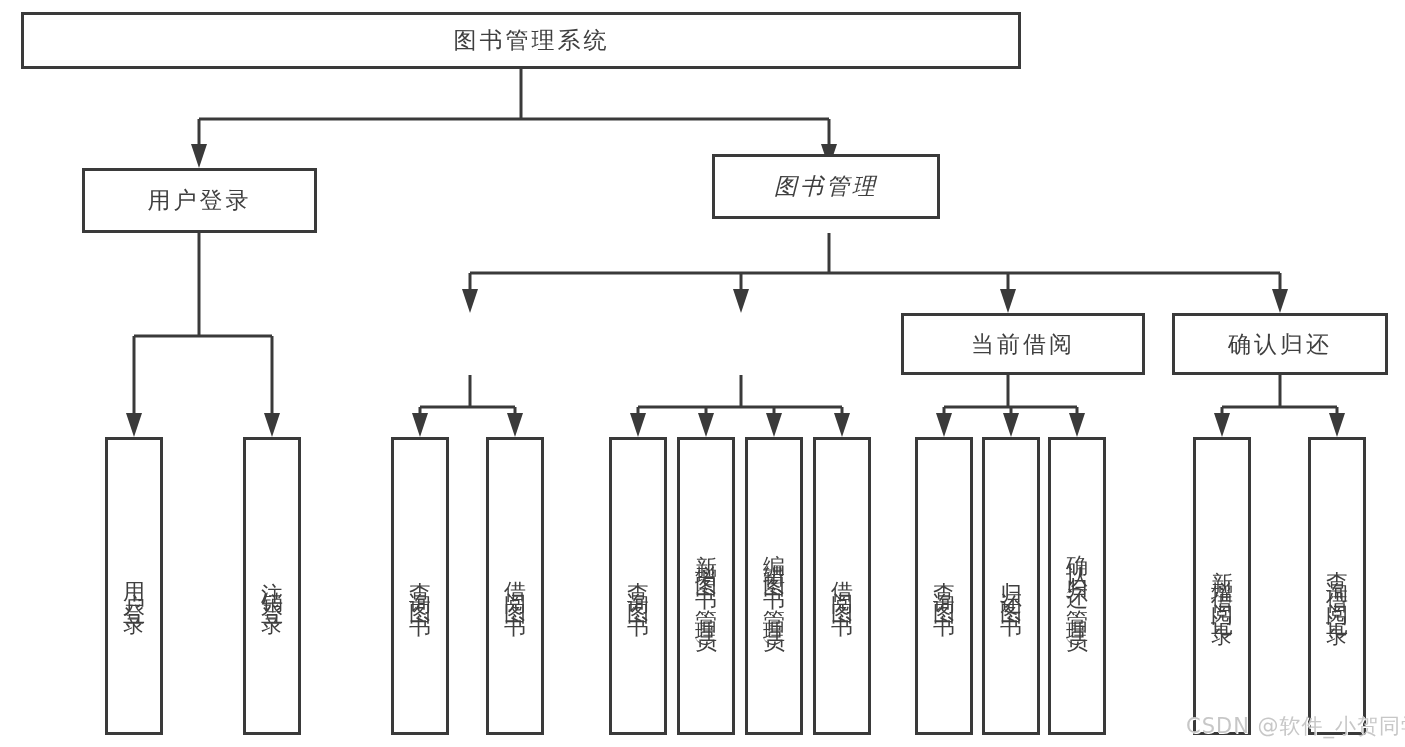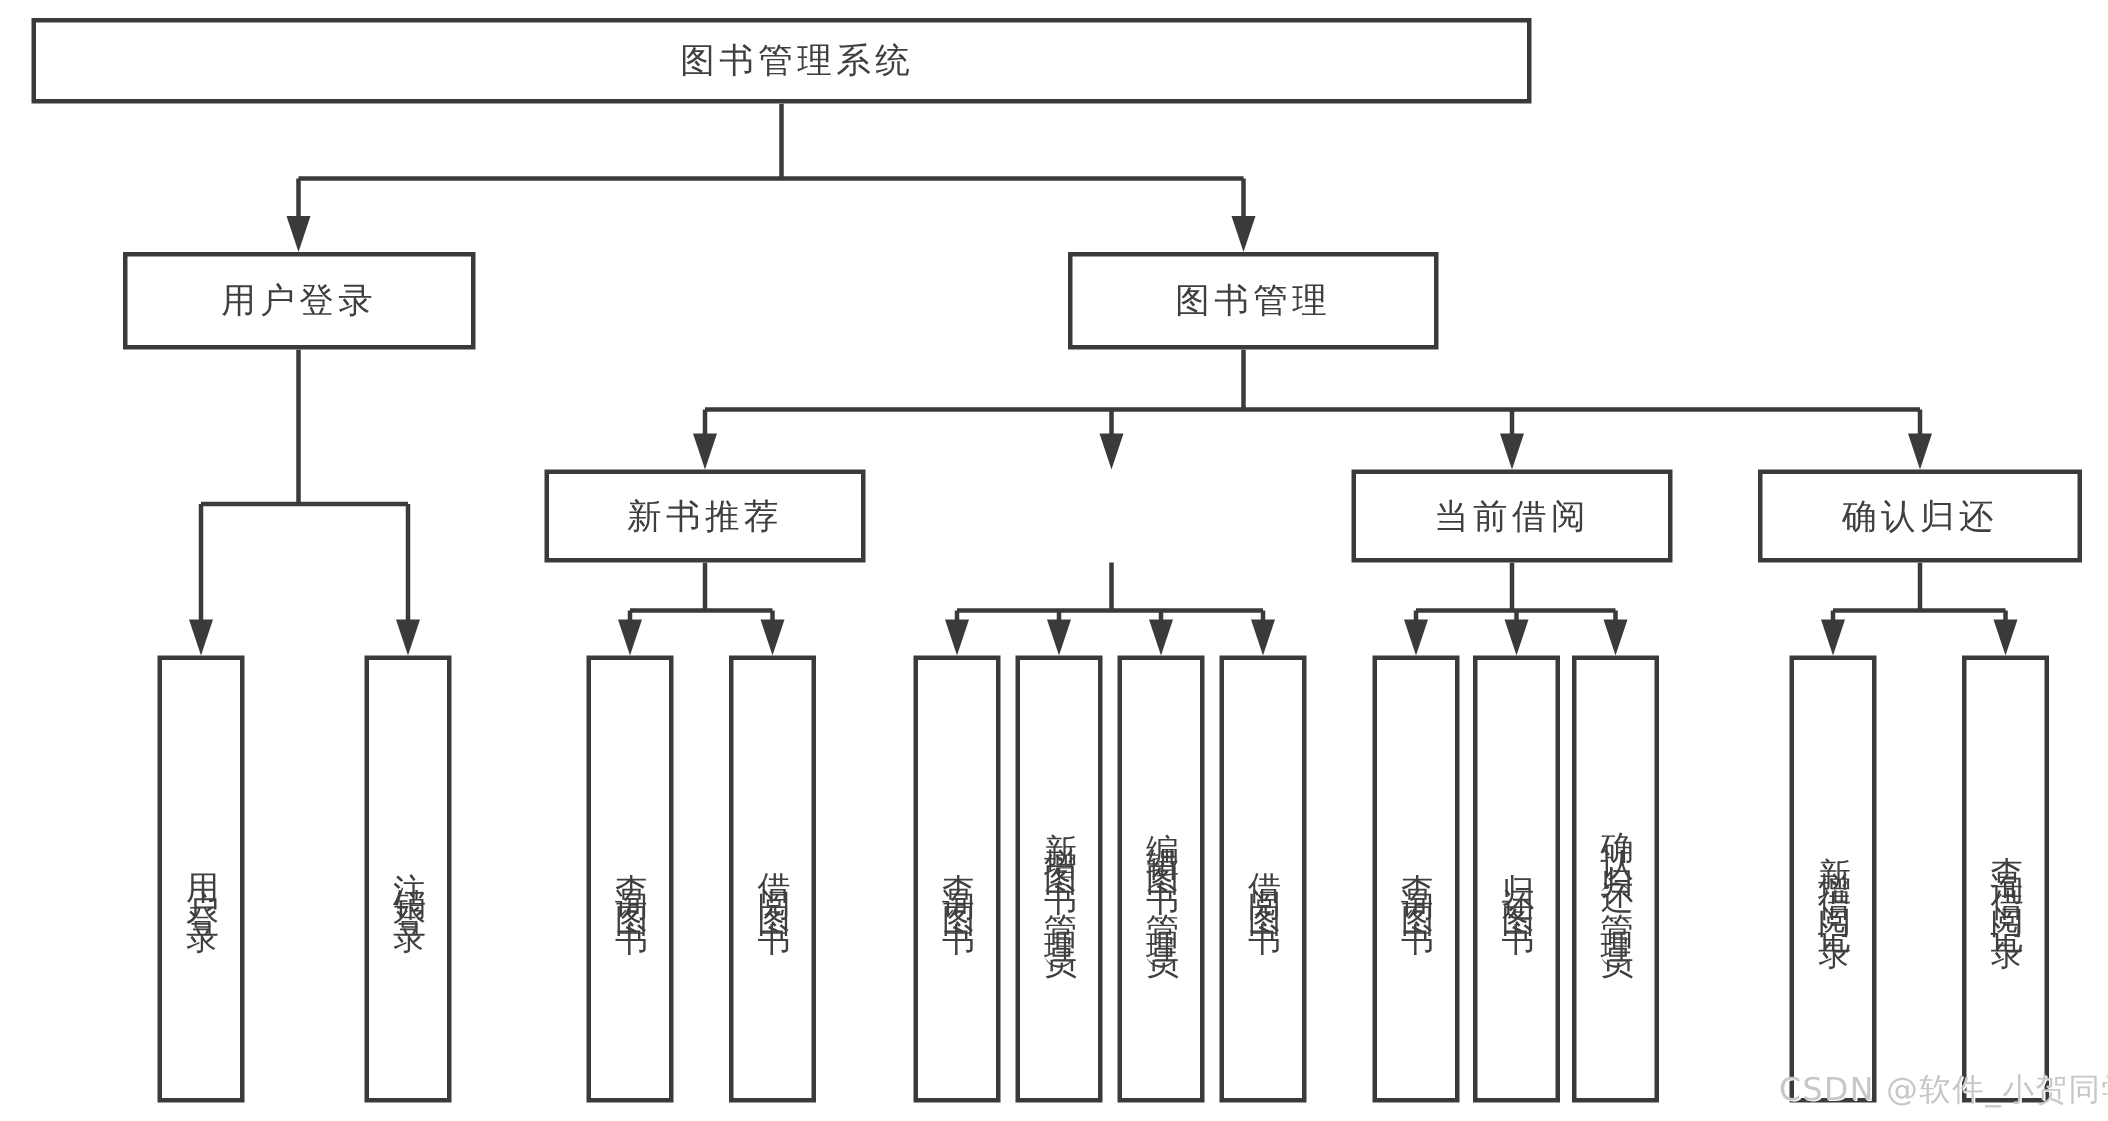--- a/index.html
+++ b/index.html
@@ -137,24 +137,23 @@
       <polygon points="1069,413 1085,413 1077,437"></polygon>
 
       <polygon points="1214,413 1230,413 1222,437"></polygon>
       <polygon points="1329,413 1345,413 1337,437"></polygon>
     </g>
   </svg>
 
   <div class="box h-box root-box">图书管理系统</div>
 
   <div class="box h-box" style="left:82px; top:168px; width:235px; height:65px;">用户登录</div>
-  <div class="box h-box" style="left:712px; top:168px; width:247px; height:65px;">图书管理</div>
+  <div class="box h-box" style="left:712px; top:154px; width:228px; height:65px;font-style:italic;">图书管理</div>
 
-  <div class="box h-box" style="left:363px; top:313px; width:214px; height:62px;">新书推荐</div>
-  <div class="box h-box" style="left:901px; top:313px; width:214px; height:62px;">当前借阅</div>
+  <div class="box h-box" style="left:901px; top:313px; width:244px; height:62px;">当前借阅</div>
   <div class="box h-box" style="left:1172px; top:313px; width:216px; height:62px;">确认归还</div>
 
   <div class="box v-box" style="left:105px;">用户登录</div>
   <div class="box v-box" style="left:243px;">注销登录</div>
 
   <div class="box v-box" style="left:391px;">查询图书</div>
   <div class="box v-box" style="left:486px;">借阅图书</div>
 
   <div class="box v-box" style="left:609px;">查询图书</div>
   <div class="box v-box" style="left:677px;">新增图书（管理员）</div>

